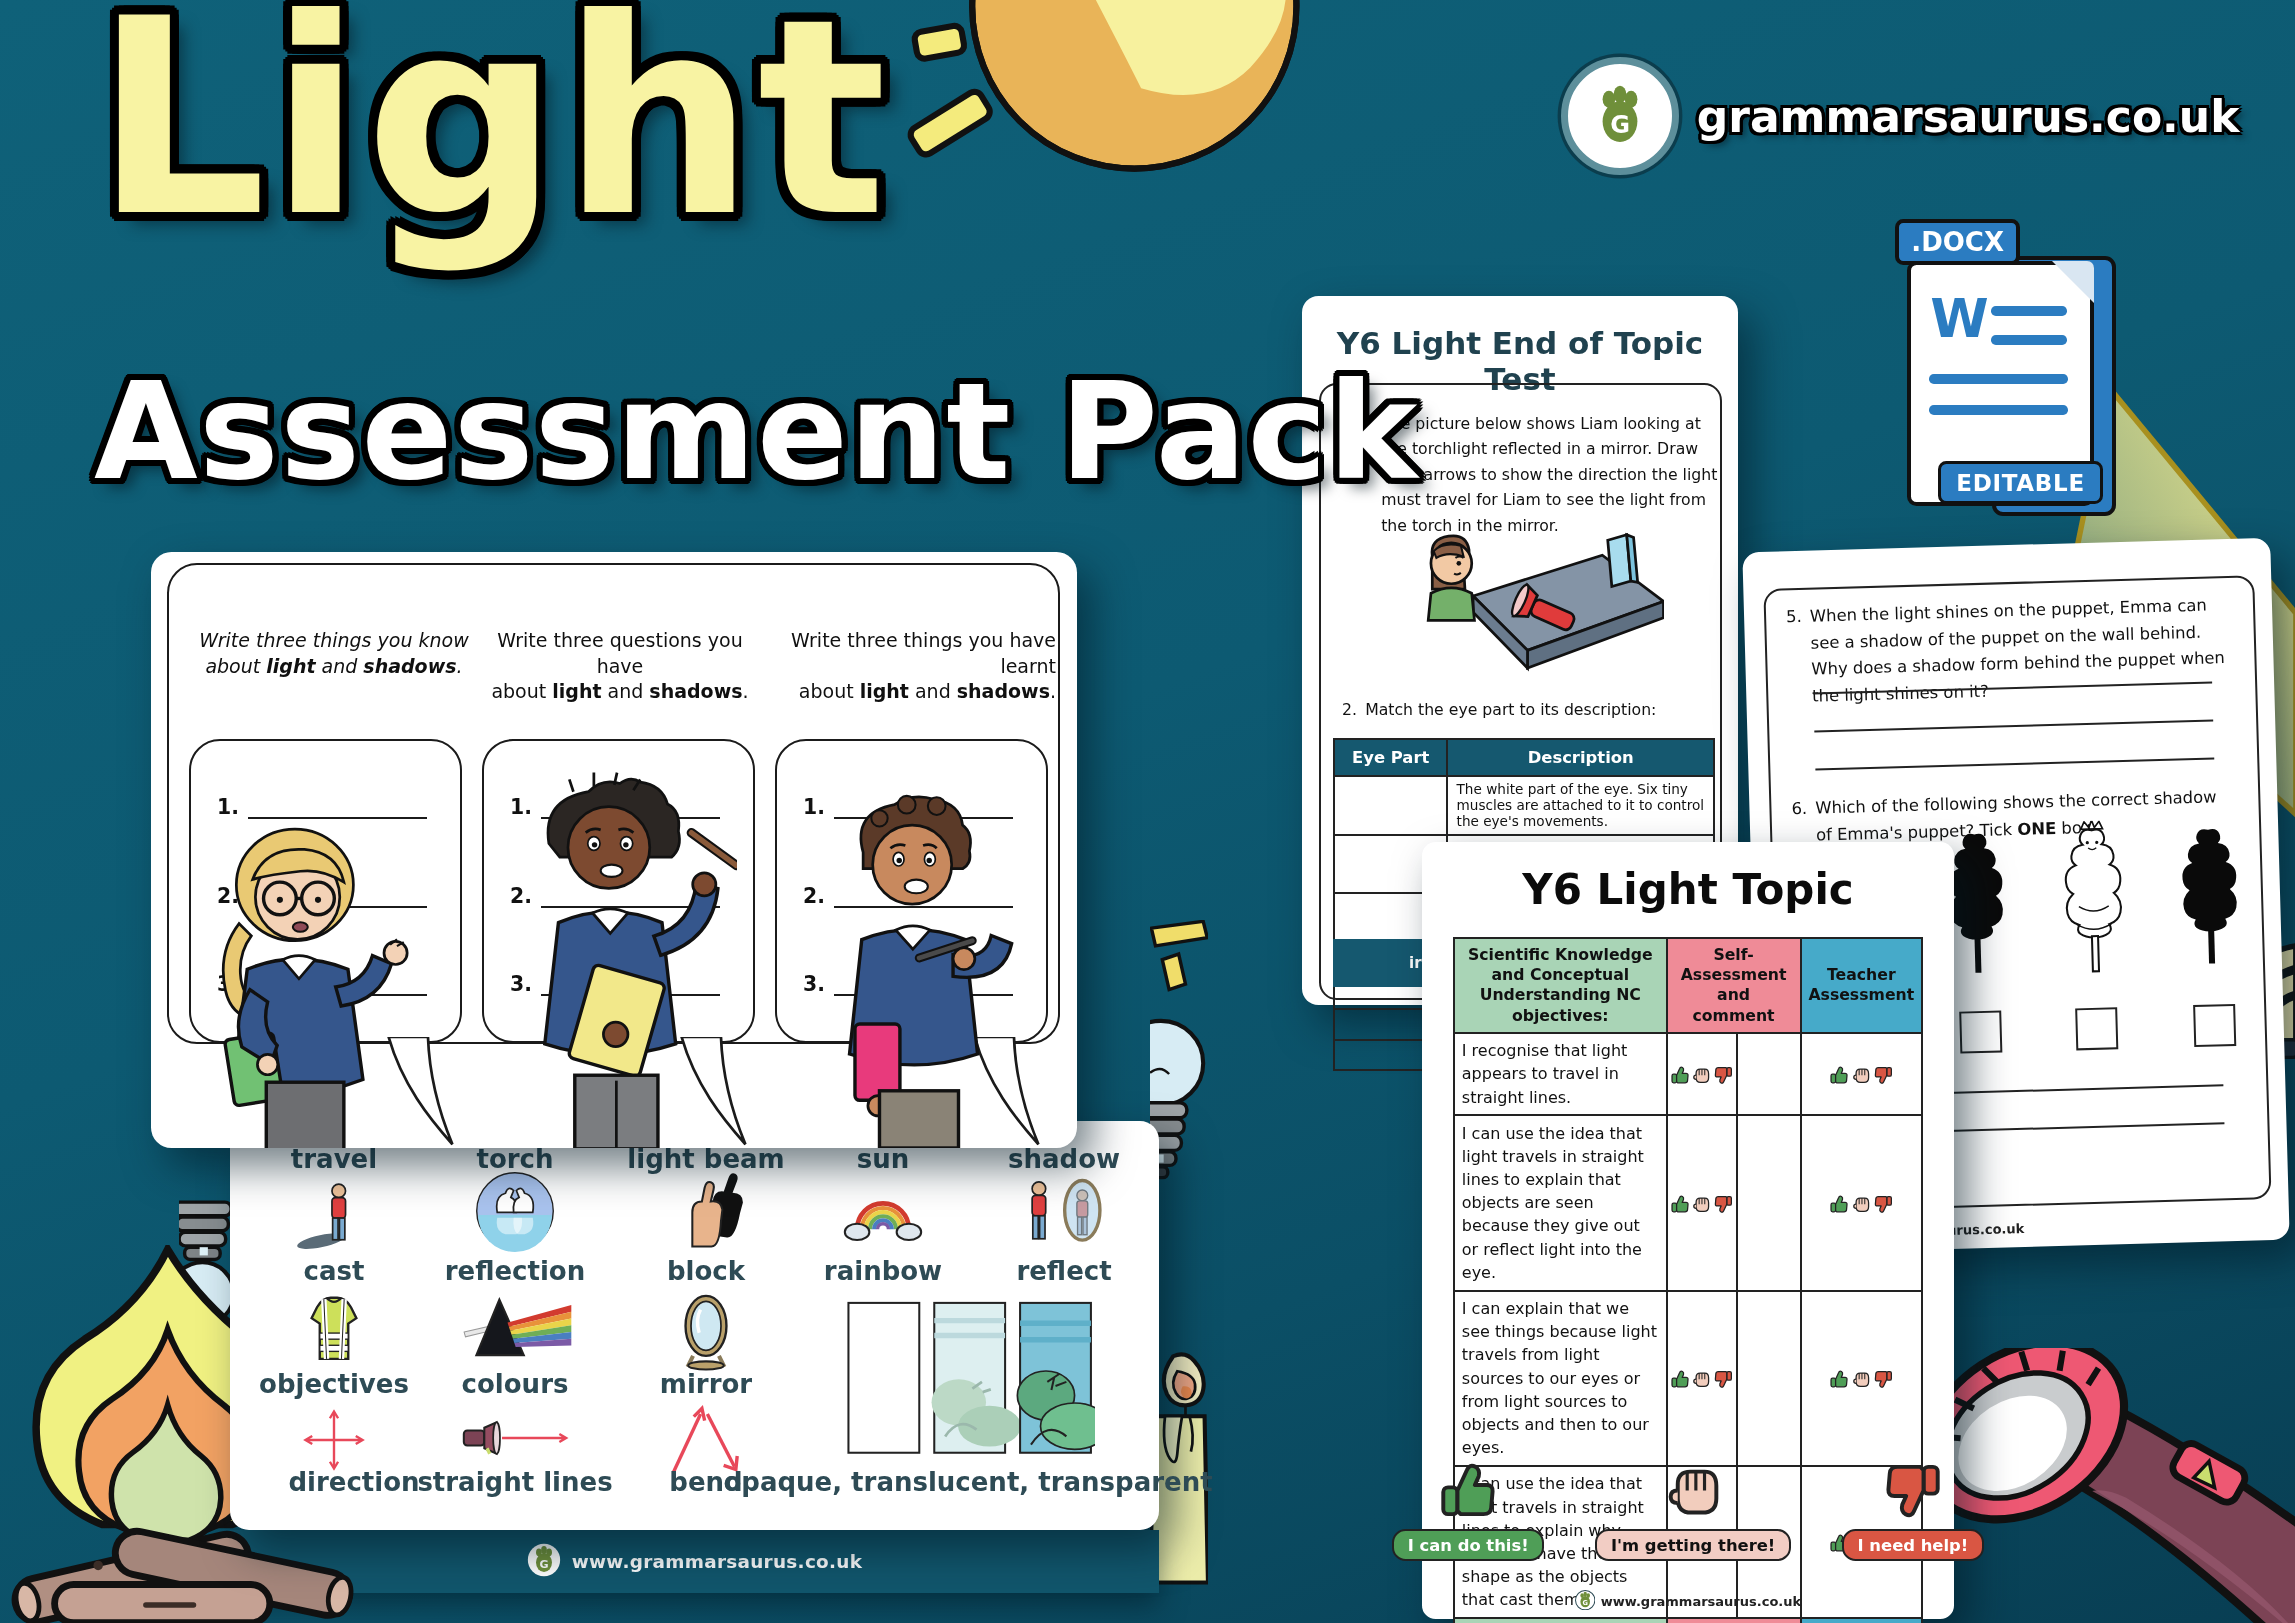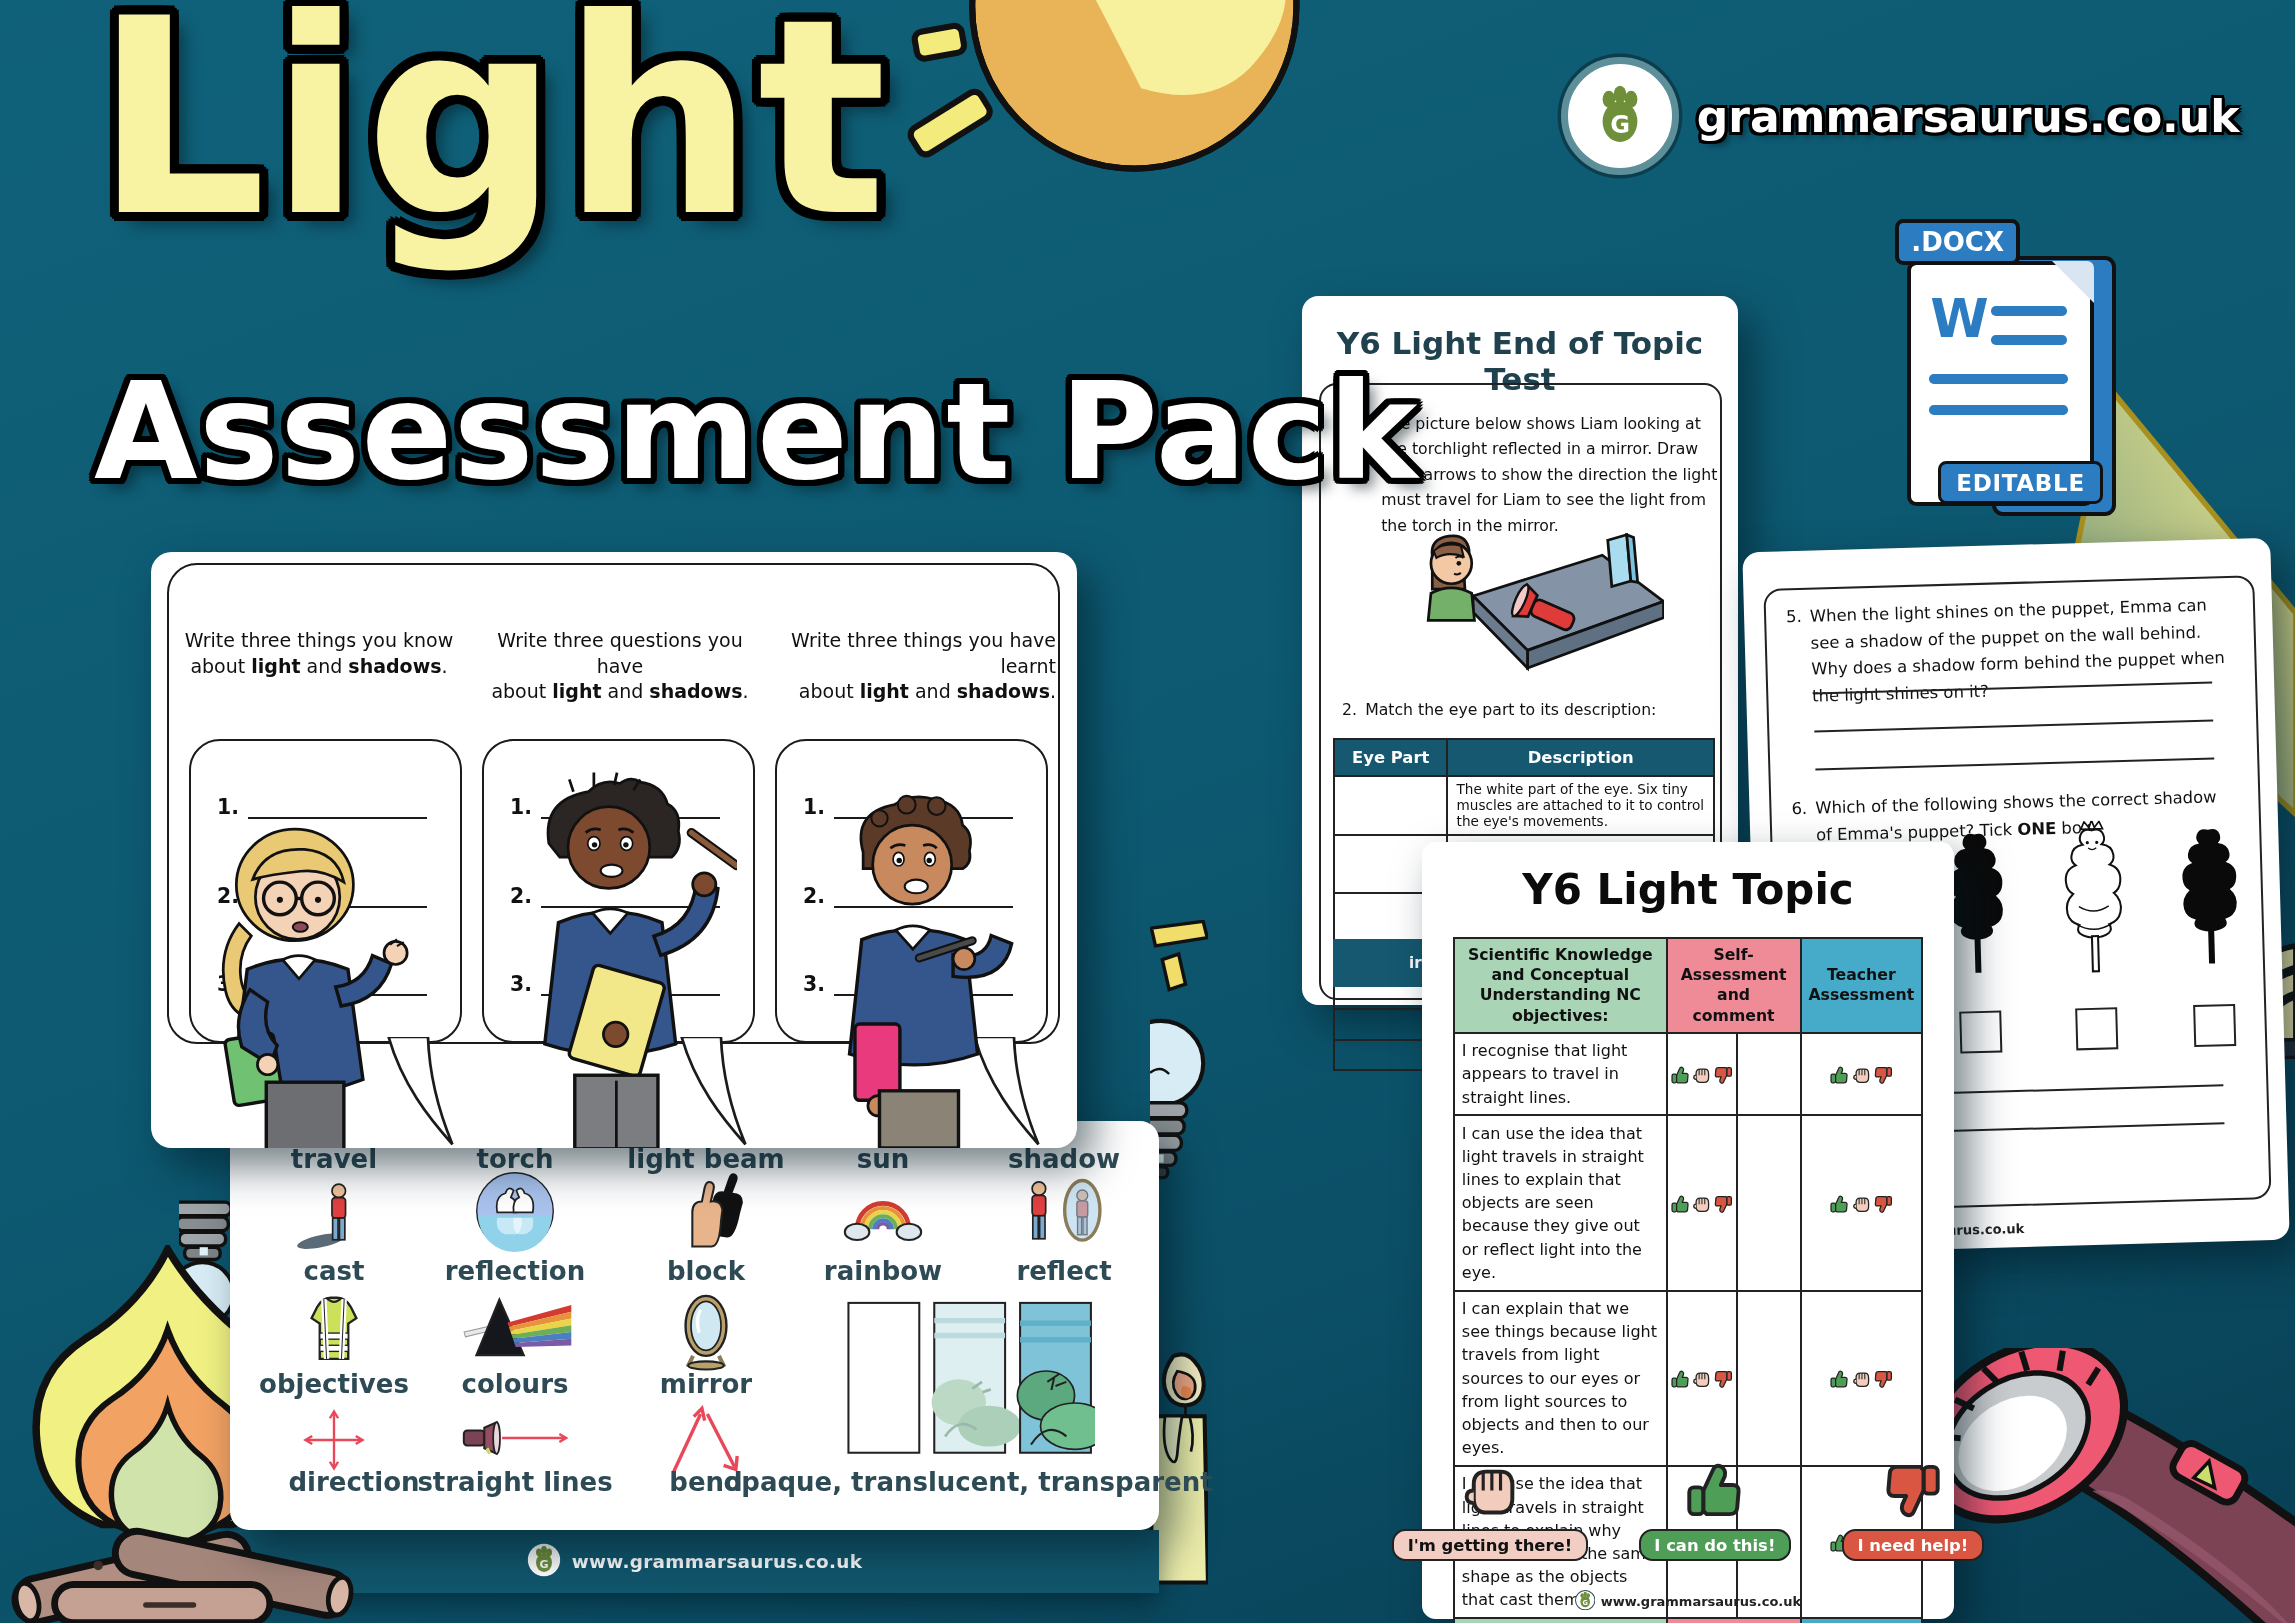--- a/index.html
+++ b/index.html
@@ -437,21 +437,21 @@
   
   <div class="vlabel" style="left:104px;top:346px;margin-left:20px;">direction</div>
   <div class="vlabel" style="left:285px;top:346px;">straight lines</div>
   <div class="vlabel" style="left:476px;top:346px;">bend</div>
   <div class="vlabel" style="left:738px;top:346px;">opaque, translucent, transparent</div>
 </div>
 
 <div class="sheet" id="ws1">
   <div class="frame"></div>
 
-  <div class="bh" style="left:25px;">
+  <div class="bh" style="left:40px;font-style:italic;">
     <div>Write three things you know</div>
     <div><span>about </span><b>light</b><span> and </span><b>shadows</b><span>.</span></div>
   </div>
   <div class="bh" style="left:326px;">
     <div>Write three questions you have</div>
     <div><span>about </span><b>light</b><span> and </span><b>shadows</b><span>.</span></div>
   </div>
   <div class="bh" style="left:619px;text-align:right;">
     <div>Write three things you have learnt</div>
     <div><span>about </span><b>light</b><span> and </span><b>shadows</b><span>.</span></div>
@@ -812,30 +812,30 @@
       <td class="icons"></td>
       <td></td>
       <td class="icons"></td>
     </tr>
 
   </tbody>
     </table>
 
   <div class="legend">
     <div class="lg-item">
+      <svg width="63" height="63" viewBox="0 0 40 40" style="color:#4f9e57">
+          <use href="#g-thumb-up"></use>
+        </svg>
+      <span class="pill g">I can do this!</span>
+    </div>
+    <div class="lg-item">
       <svg width="63" height="63" viewBox="0 0 40 40" style="color:#f2cdbd">
           <use href="#g-fist"></use>
         </svg>
       <span class="pill n">I'm getting there!</span>
-    </div>
-    <div class="lg-item">
-      <svg width="63" height="63" viewBox="0 0 40 40" style="color:#4f9e57">
-          <use href="#g-thumb-up"></use>
-        </svg>
-      <span class="pill g">I can do this!</span>
     </div>
     <div class="lg-item">
       <svg width="63" height="63" viewBox="0 0 40 40" style="color:#d95643">
           <use href="#g-thumb-down"></use>
         </svg>
       <span class="pill r">I need help!</span>
     </div>
   </div>
 
 

